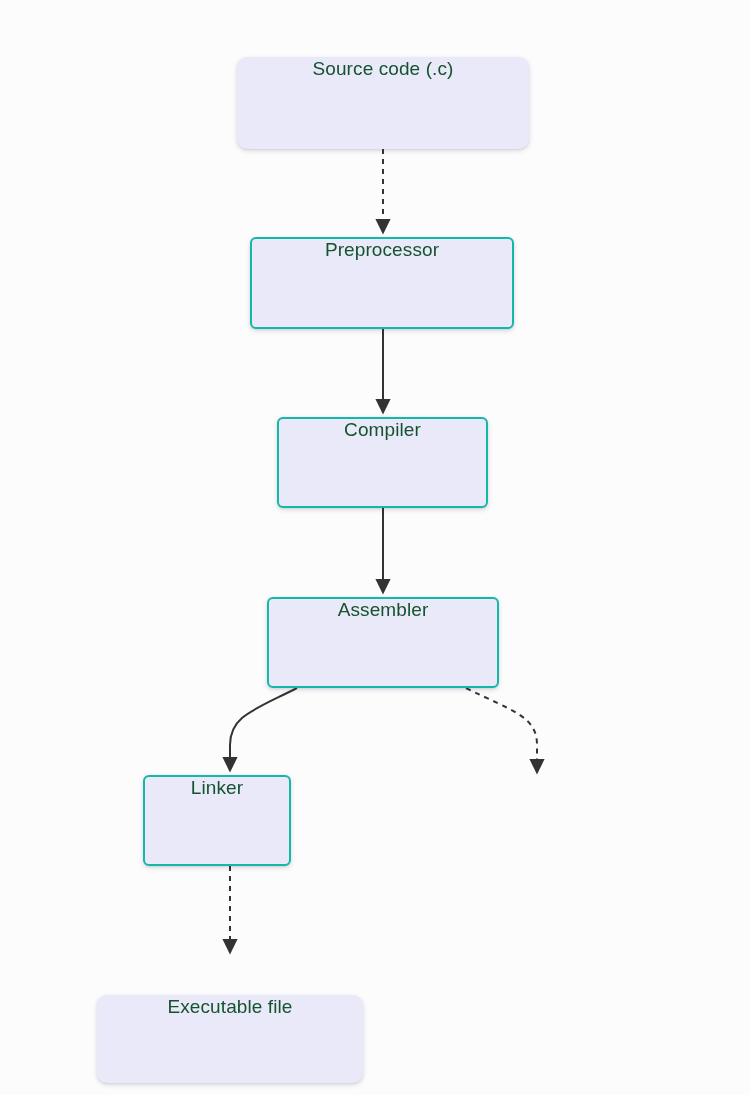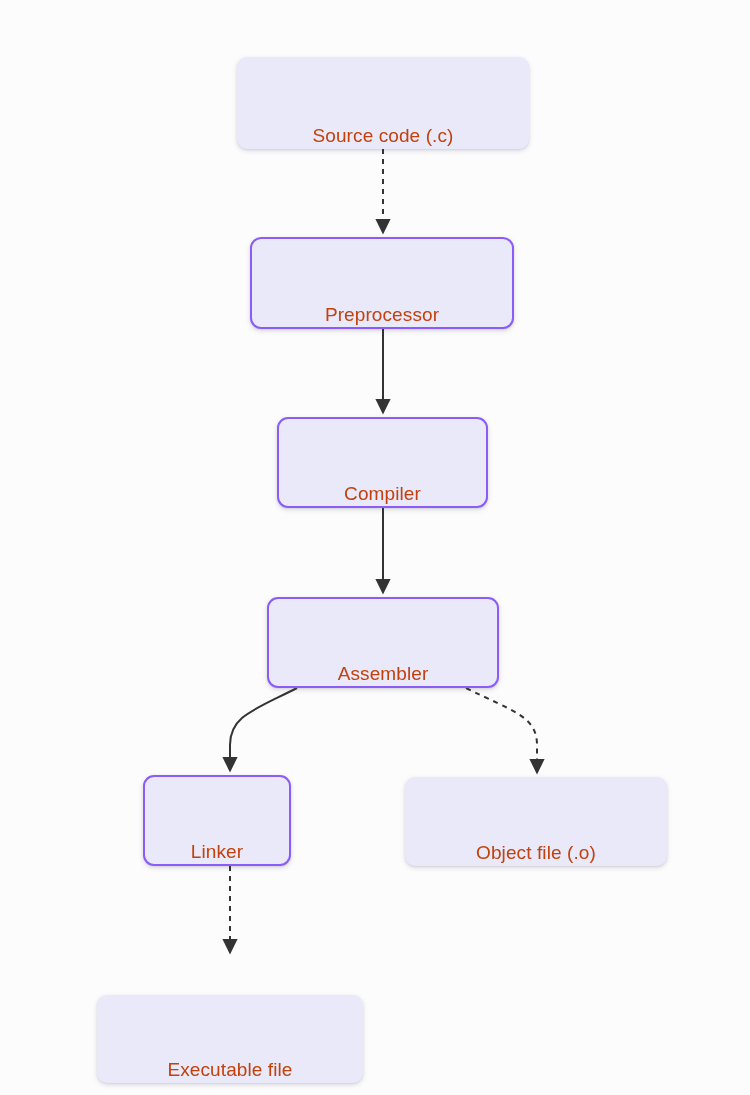--- a/index.html
+++ b/index.html
@@ -20,38 +20,38 @@
     left: 0;
     top: 0;
     width: 750px;
     height: 1095px;
     pointer-events: none;
   }
   .node {
     position: absolute;
     box-sizing: border-box;
     display: flex;
-    align-items: flex-end;
+    align-items: flex-start;
     justify-content: center;
     background: #e9e9fa;
-    color: #c2410c;
+    color: #14532d;
     font-size: 19px;
     line-height: 1.2;
     letter-spacing: 0.1px;
     white-space: nowrap;
     z-index: 2;
   }
   .node.data-node {
     border-radius: 10px;
     border: 1px solid transparent;
     box-shadow: 0 2px 5px rgba(60,60,90,0.16), 0 1px 2px rgba(60,60,90,0.10);
   }
   .node.process-node {
-    border-radius: 11px;
-    border: 2px solid #8b5cf6;
+    border-radius: 6px;
+    border: 2px solid #14b8a6;
     box-shadow: 0 2px 5px rgba(60,60,90,0.16), 0 1px 2px rgba(60,60,90,0.10);
   }
 </style>
 </head>
 <body>
 
 <div id="canvas">
 
   <svg id="edge-layer" width="750" height="1095" viewBox="0 0 750 1095" xmlns="http://www.w3.org/2000/svg">
     <defs>
@@ -86,21 +86,18 @@
   </div>
 
   <div class="node process-node" style="left:267px; top:597px; width:232px; height:91px;">
     <span>Assembler</span>
   </div>
 
   <div class="node process-node" style="left:143px; top:775px; width:148px; height:91px;">
     <span>Linker</span>
   </div>
 
-  <div class="node data-node" style="left:405px; top:777px; width:262px; height:89px;">
-    <span>Object file (.o)</span>
-  </div>
 
   <div class="node data-node" style="left:97px; top:957px; width:266px; height:88px;margin-top:38px;">
     <span>Executable file</span>
   </div>
 
 </div>
 
 </body></html>

